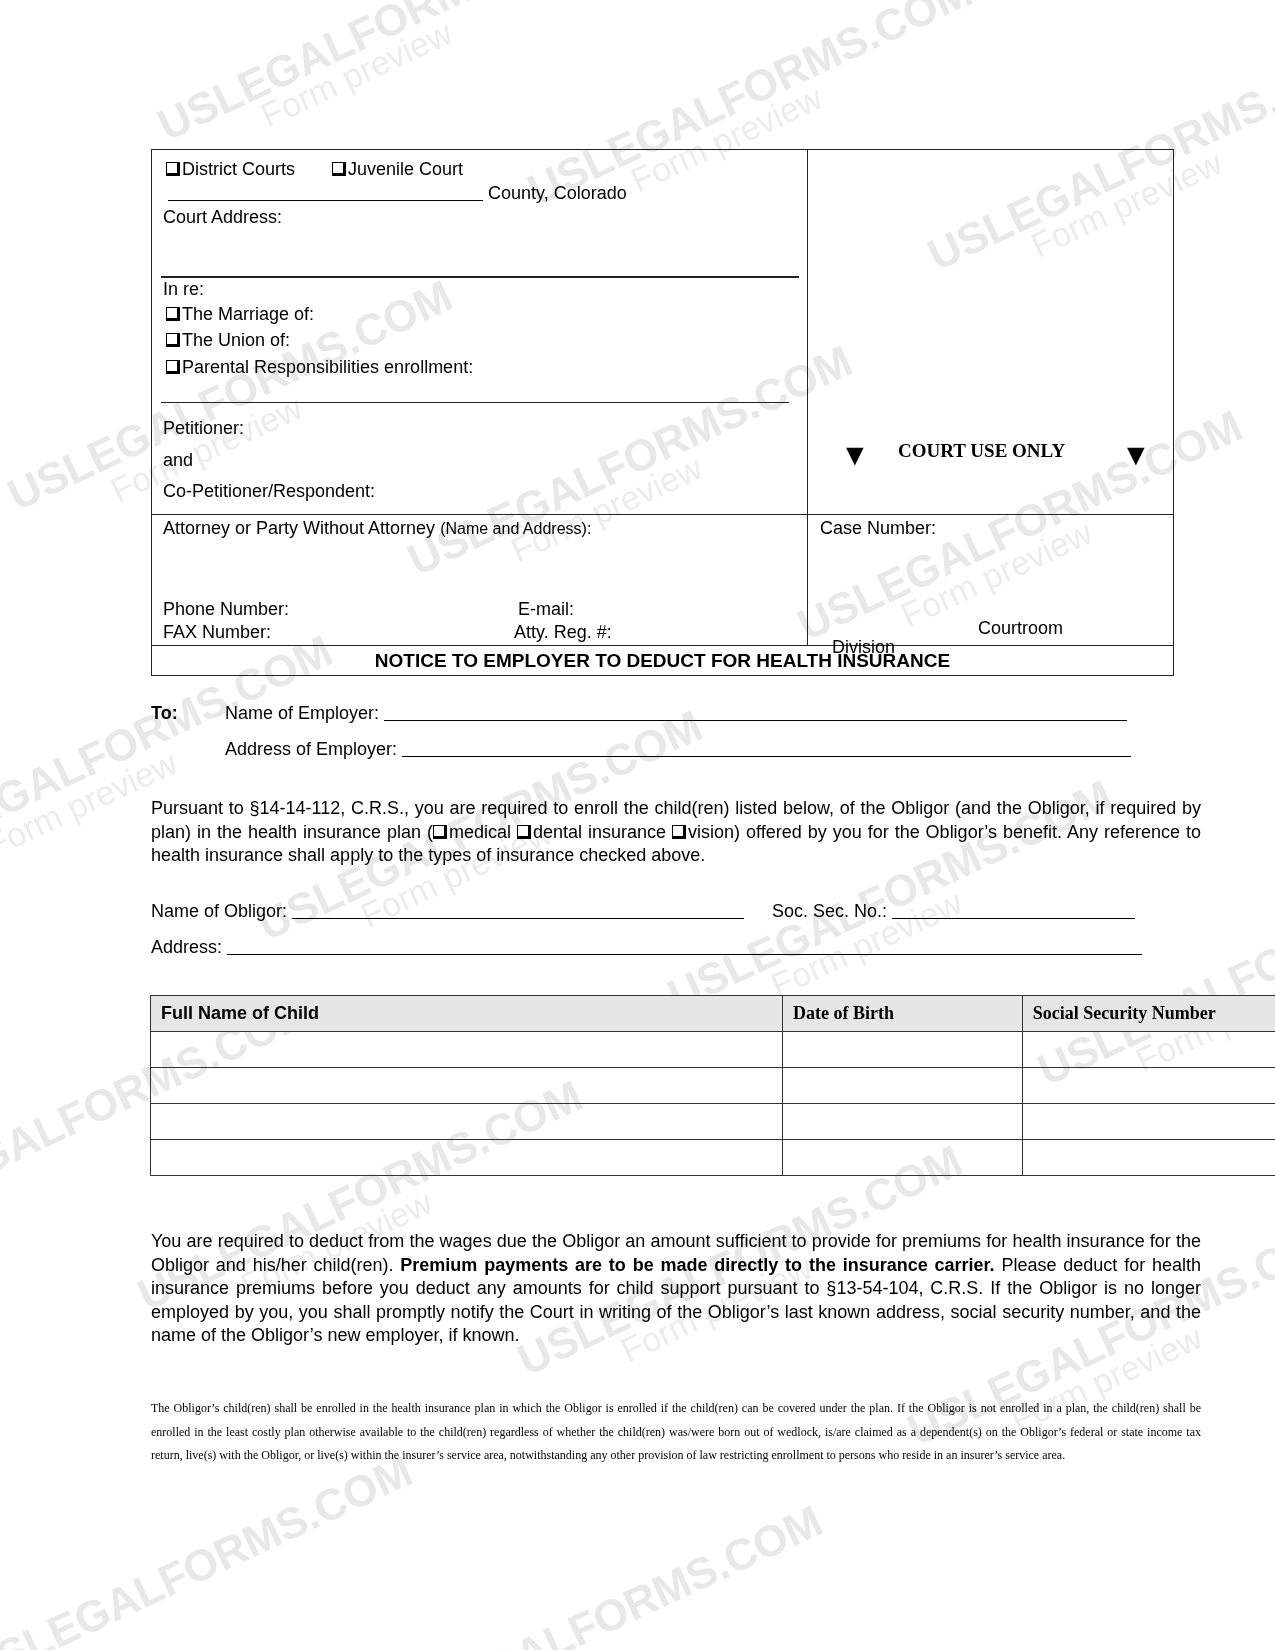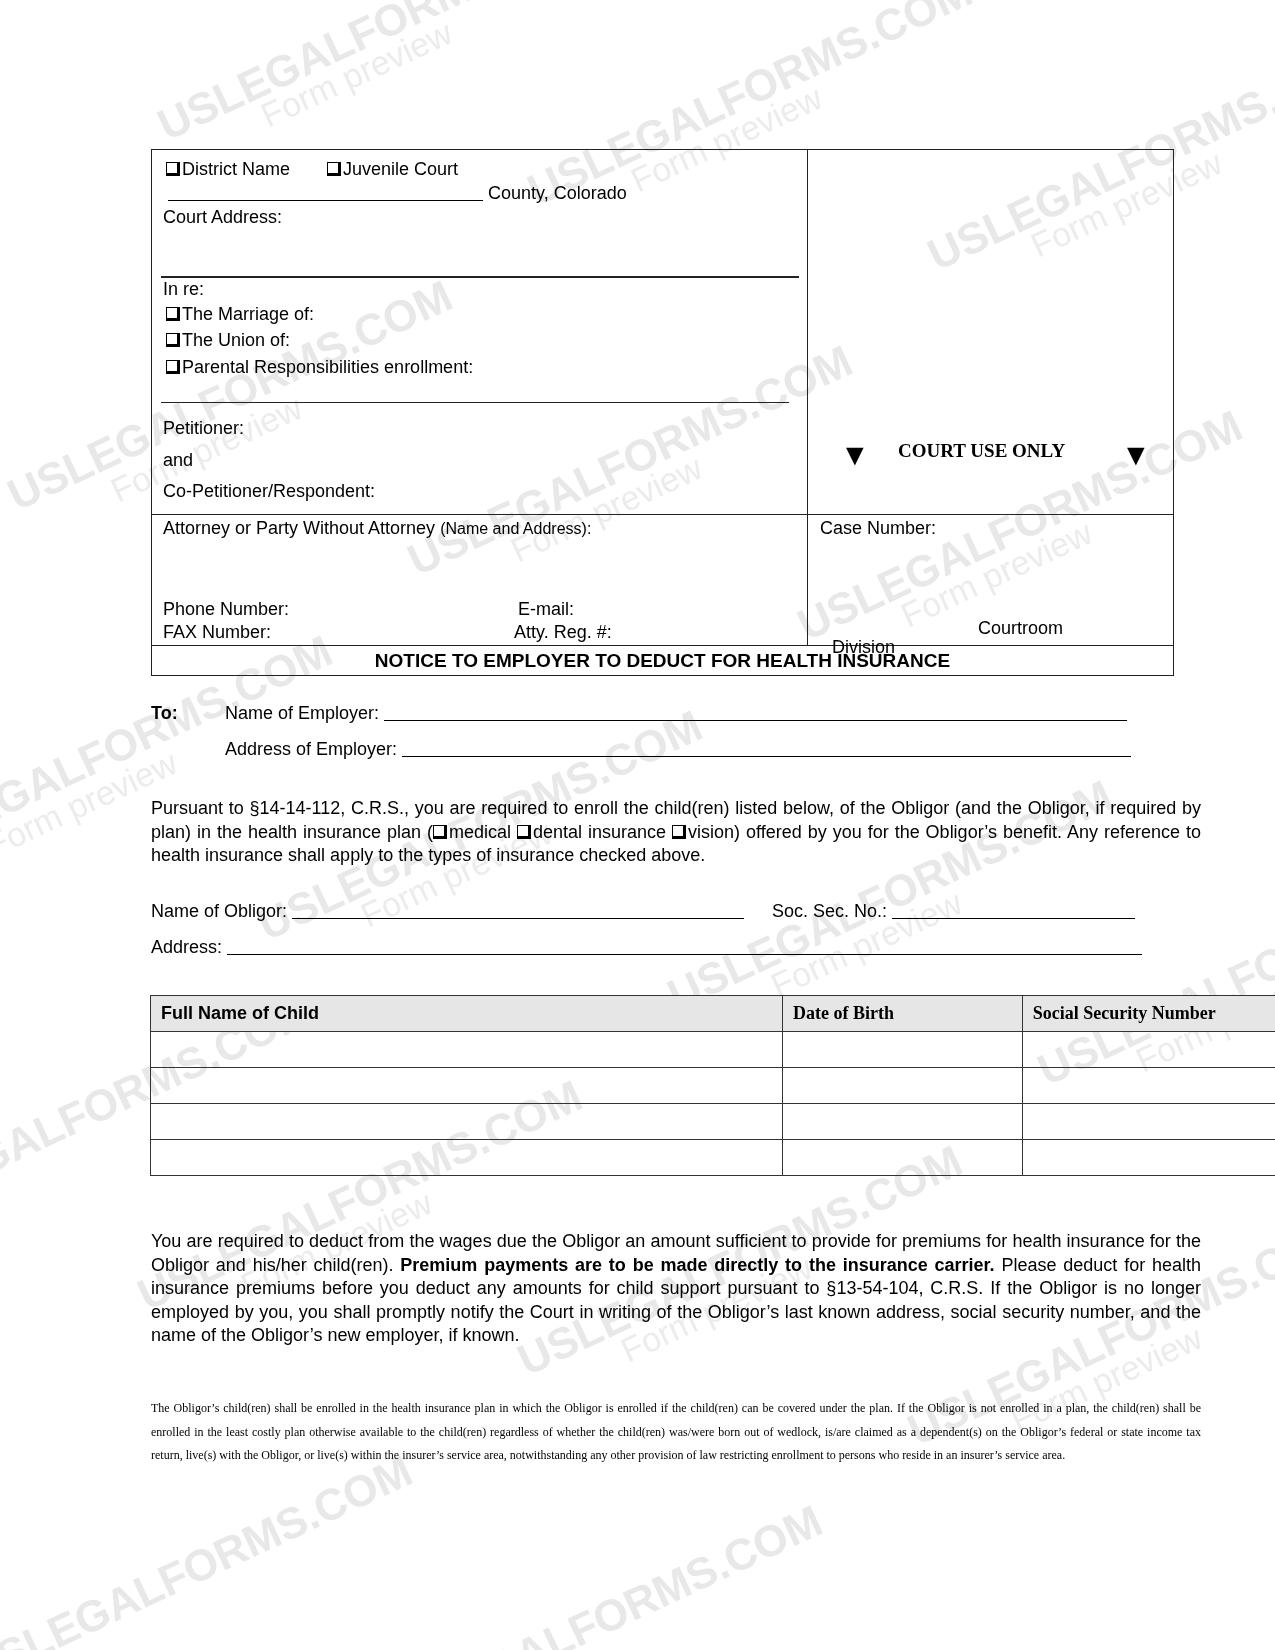--- a/index.html
+++ b/index.html
@@ -58,21 +58,21 @@
 </div>
 
 <div class="content">
 
   <div class="box" style="left:151px;top:149px;width:1023px;height:527px;"></div>
   <div class="vline" style="left:807px;top:149px;height:496px;"></div>
   <div class="hline" style="left:151px;top:514px;width:1023px;"></div>
   <div class="hline" style="left:151px;top:645px;width:1023px;"></div>
 
   <div class="abs txt" style="left:166px;top:158px;">
-    <span><span class="cb"></span><span>District Name</span></span>
+    <span><span class="cb"></span><span>District Courts</span></span>
     <span style="margin-left:8px;padding-left:24px;"><span class="cb"></span><span>Juvenile Court</span></span>
   </div>
   <div class="abs txt" style="left:168px;top:182px;">
     <span class="uline" style="width:315px;"></span>
     <span>County, Colorado</span>
   </div>
   <div class="abs txt" style="left:163px;top:206px;">Court Address:</div>
   <div class="abs" style="left:163px;top:230px;width:635px;height:42px;"></div>
   <div class="hline" style="left:161px;top:276px;width:638px;border-top-width:2px;"></div>
 

